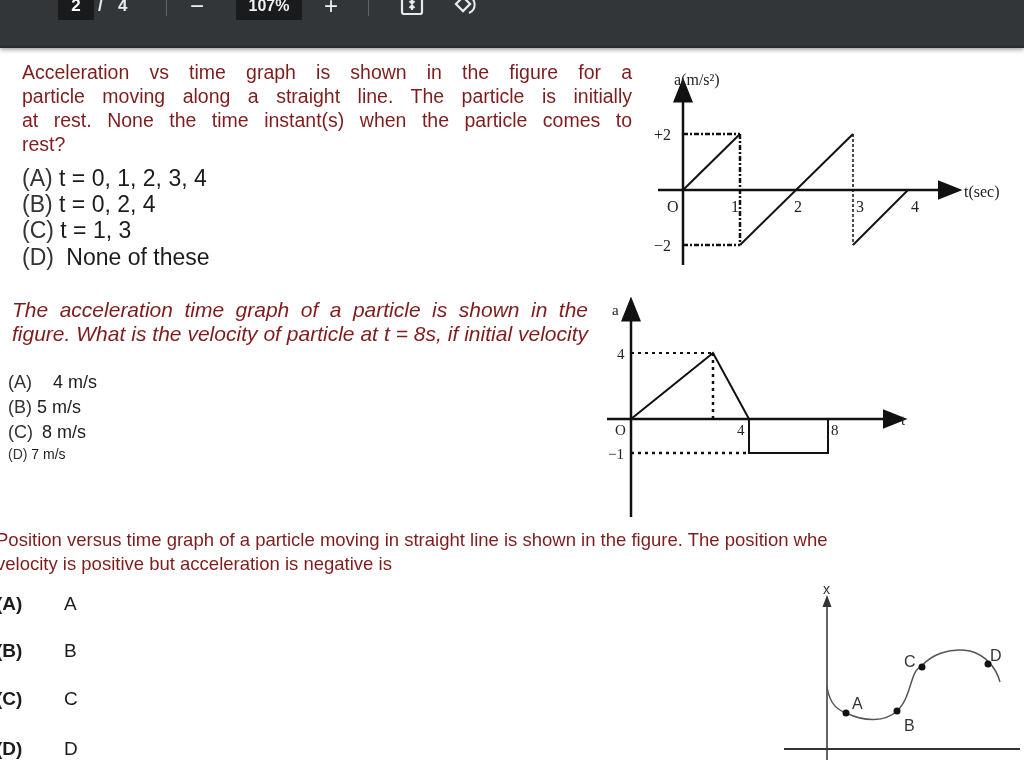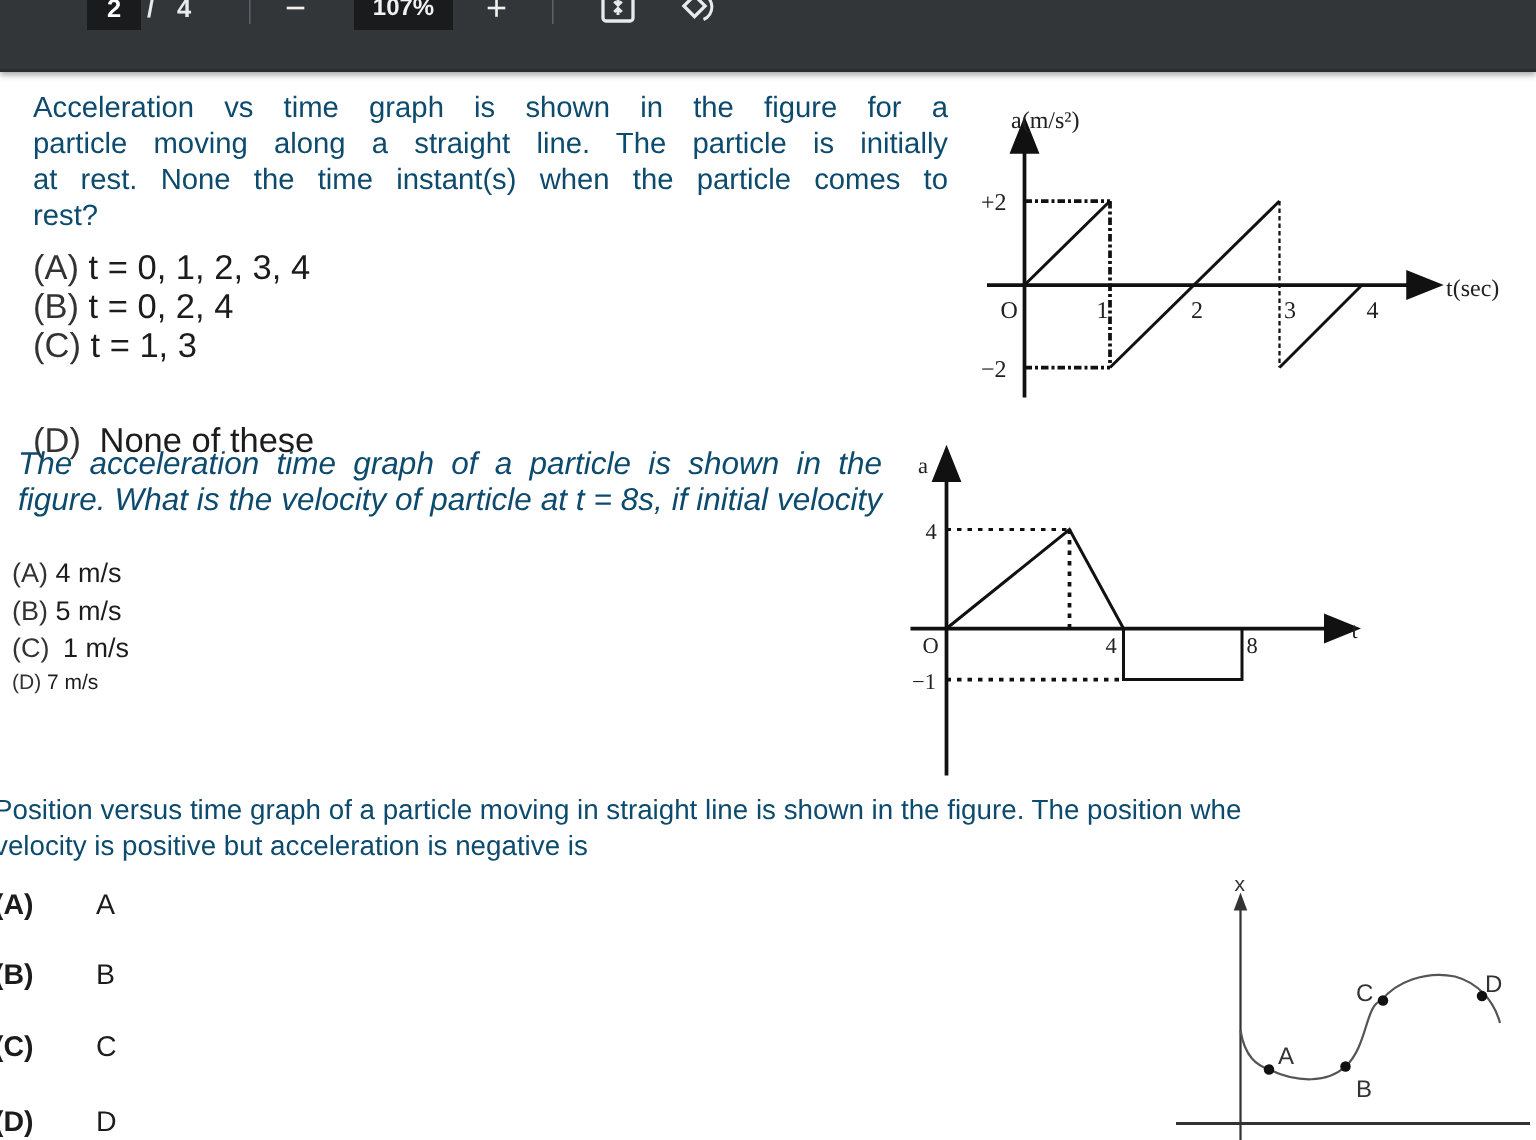--- a/index.html
+++ b/index.html
@@ -31,21 +31,21 @@
     text-align: center; line-height: 24px; font-size: 16px;
   }
   .zoom-in { left: 324px; top: -8px; font-size: 24px; font-weight: normal; }
   .icon-fit {
     position: absolute; left: 400px; top: -6px; width: 24px; height: 22px;
   }
   .icon-rotate {
     position: absolute; left: 452px; top: -6px; width: 26px; height: 24px;
   }
   .content { position: absolute; left: 0; top: 48px; width: 1024px; height: 712px; }
-  .q-text { position: absolute; font-size: 19.5px; line-height: 24px; color: #0c4a6e; }
+  .q-text { position: absolute; font-size: 19.5px; line-height: 24px; color: #7f1d1d; }
   .q1-text { left: 22px; top: 12px; width: 610px; text-align: justify; text-align-last: justify; }
   .q1-last { text-align-last: left; }
   .opt { position: absolute; font-size: 23px; color: #1c1c1c; white-space: nowrap; }
   .opt .lbl { color: #333; }
   .q2-text { left: 12px; top: 250px; width: 576px; font-size: 21px; line-height: 24px; text-align: justify; text-align-last: justify; font-style: italic; }
   .q3-text { left: 0px; top: 480px; width: 1030px; font-size: 18.5px; line-height: 24px; white-space: nowrap; }
   .opt3 { position: absolute; font-size: 19px; color: #1c1c1c; }
   .opt3 .lbl { font-weight: bold; position: absolute; left: 0; }
   .opt3 .val { position: absolute; left: 68px; }
   svg text { font-family: "Liberation Serif", serif; }
@@ -90,21 +90,21 @@
     <span>t = 0, 1, 2, 3, 4</span>
   </div>
   <div class="opt" style="left:22px; top:143px;">
     <span class="lbl">(B)</span>
     <span>t = 0, 2, 4</span>
   </div>
   <div class="opt" style="left:22px; top:169px;">
     <span class="lbl">(C)</span>
     <span>t = 1, 3</span>
   </div>
-  <div class="opt" style="left:22px; top:196px;margin-top:36px;">
+  <div class="opt" style="left:22px; top:196px;">
     <span class="lbl">(D)</span>
     <span style="margin-left:6px">None of these</span>
   </div>
 
   <svg style="position:absolute; left:640px; top:7px;" width="384" height="225">
     <defs>
       <marker id="arr" markerWidth="10" markerHeight="10" refX="5" refY="5" orient="auto">
         <path d="M0,1 L10,5 L0,9 z" fill="#111"></path>
       </marker>
     </defs>
@@ -131,29 +131,29 @@
     <text x="216" y="157" font-size="16" fill="#222">3</text>
     <text x="271" y="157" font-size="16" fill="#222">4</text>
   </svg>
 
   <div class="q-text q2-text">
     <div>The acceleration time graph of a particle is shown in the</div>
     <div>figure. What is the velocity of particle at t = 8s, if initial velocity</div>
   </div>
   <div class="opt" style="left:8px; top:324px; font-size:18px;">
     <span class="lbl">(A)</span>
-    <span style="margin-left:0">4 m/s</span>
+    <span style="margin-left:16px">4 m/s</span>
   </div>
   <div class="opt" style="left:8px; top:349px; font-size:18px;">
     <span class="lbl">(B)</span>
     <span>5 m/s</span>
   </div>
   <div class="opt" style="left:8px; top:374px; font-size:18px;">
     <span class="lbl">(C)</span>
-    <span style="margin-left:4px">1 m/s</span>
+    <span style="margin-left:4px">8 m/s</span>
   </div>
   <div class="opt" style="left:8px; top:398px; font-size:14px;">
     <span class="lbl">(D)</span>
     <span>7 m/s</span>
   </div>
 
   <svg style="position:absolute; left:595px; top:247px;" width="330" height="230">
     <defs>
       <marker id="arr2" markerWidth="10" markerHeight="10" refX="5" refY="5" orient="auto">
         <path d="M0,1 L10,5 L0,9 z" fill="#111"></path>

